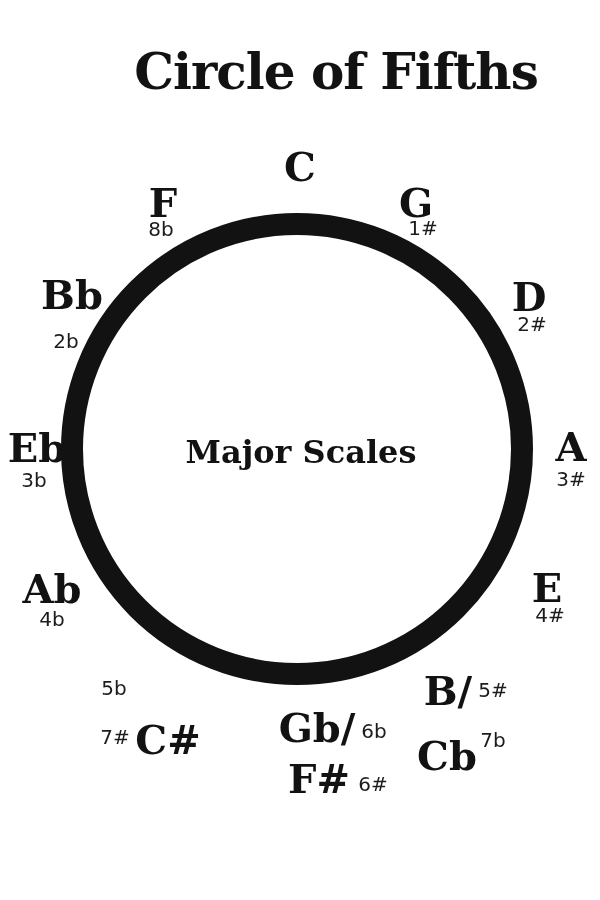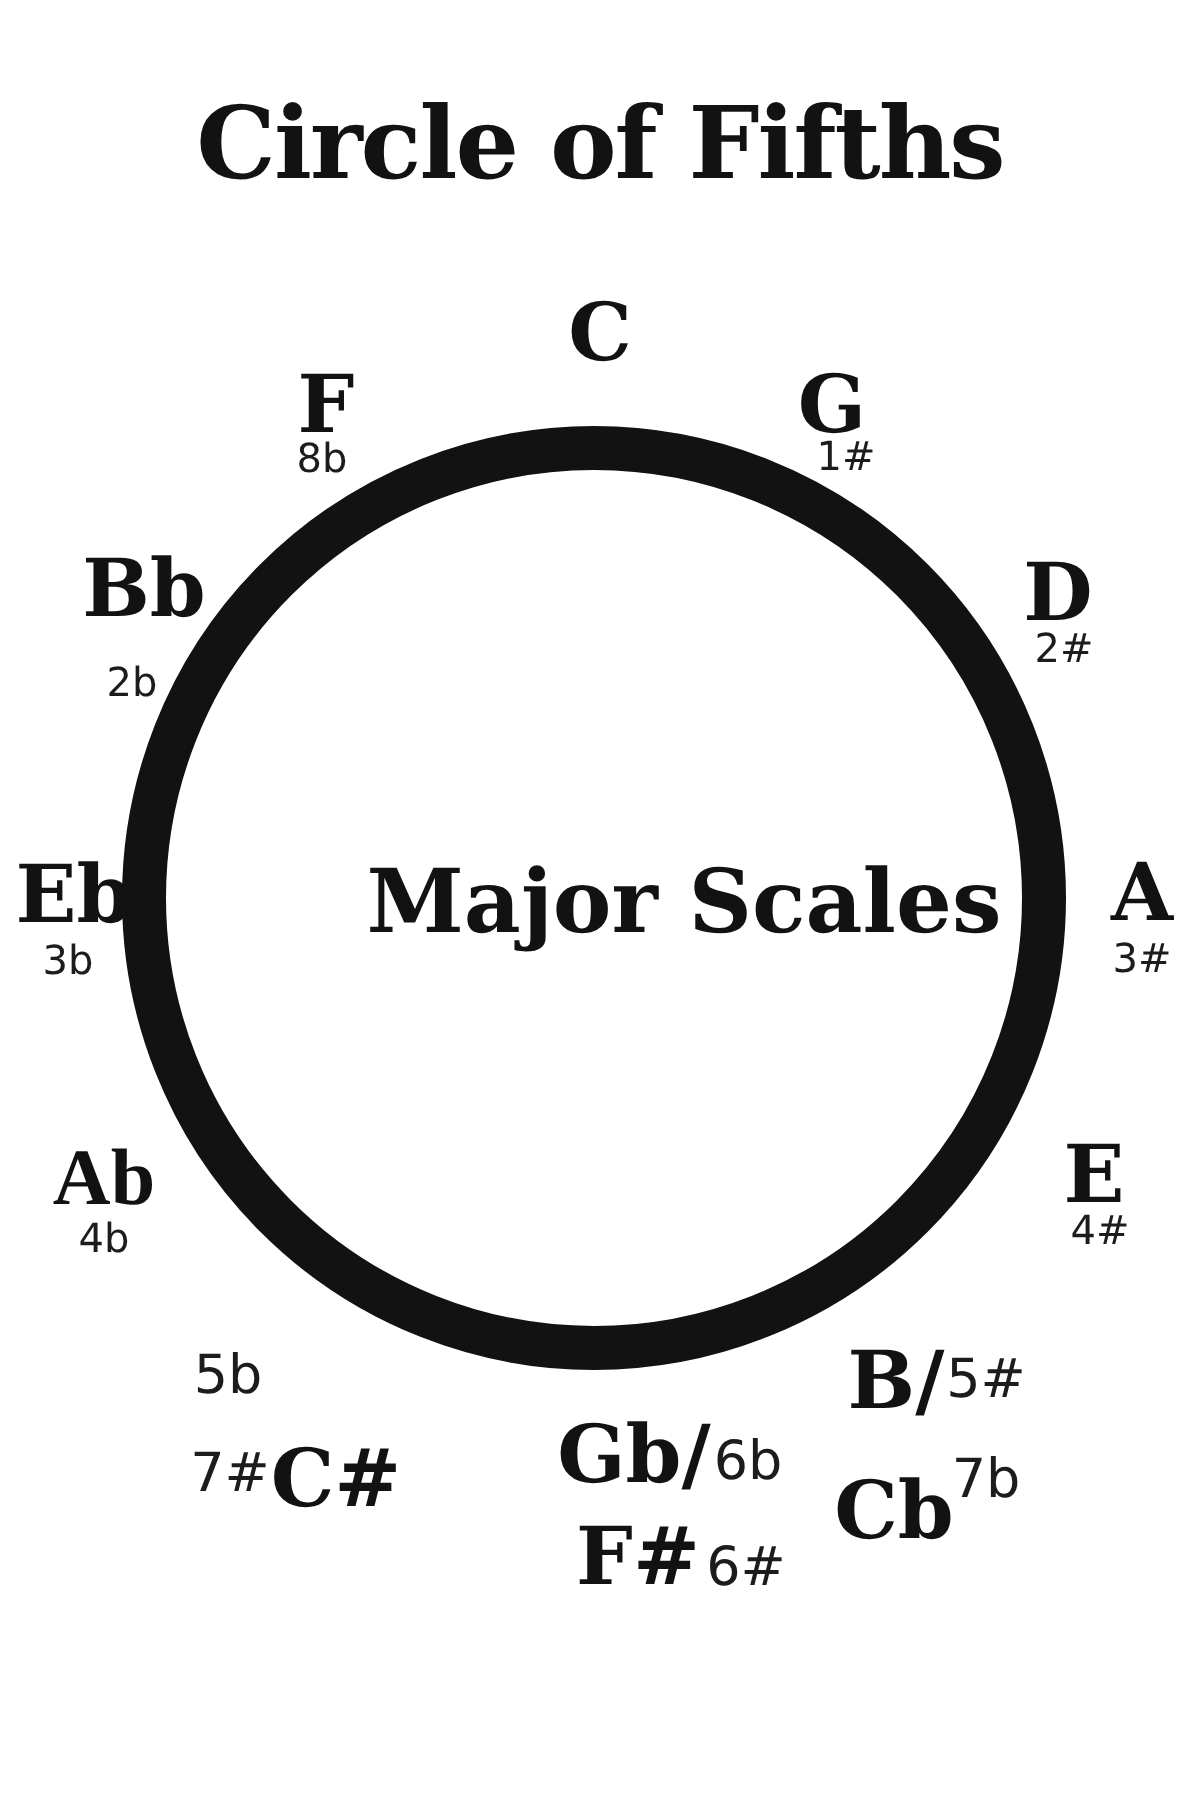--- a/index.html
+++ b/index.html
@@ -18,54 +18,54 @@
     transform: translate(-50%, -50%);
     white-space: nowrap;
     color: #121212;
     line-height: 1;
   }
   .title {
     font-size: 50px;
     font-weight: bold;
     letter-spacing: -1px;
     font-family: "DejaVu Serif", serif;
+    margin-left: 36px;
   }
   .note {
     font-size: 40px;
     font-weight: bold;
     font-family: "DejaVu Serif", serif;
   }
   .center-label {
-    font-size: 44px;
+    font-size: 32px;
     font-weight: bold;
     font-family: "DejaVu Serif", serif;
-    margin-left: 41px;
   }
   .acc {
     font-size: 20px;
     font-family: "DejaVu Sans", "Liberation Sans", sans-serif;
     color: #1c1c1c;
   }
-  .acc-lg { font-size: 27px; }
+  .acc-lg { font-size: 20px; }
 
   
   .p-title  { left: 300px; top: 72px; }
   .p-center { left: 301px; top: 452px; }
   .p-c   { left: 300px; top: 167px; }
   .p-g   { left: 416px; top: 203px; }  .p-g-acc  { left: 423px; top: 228px; }
   .p-d   { left: 529px; top: 297px; }  .p-d-acc  { left: 532px; top: 324px; }
   .p-a   { left: 571px; top: 447px; }  .p-a-acc  { left: 571px; top: 479px; }
   .p-e   { left: 547px; top: 588px; }  .p-e-acc  { left: 550px; top: 615px; }
   .p-b   { left: 448px; top: 691px; }  .p-b-acc  { left: 493px; top: 690px; }
   .p-cb  { left: 447px; top: 756px; }  .p-cb-acc { left: 493px; top: 740px; text-align: right; }
   .p-gb  { left: 317px; top: 728px; }  .p-gb-acc { left: 374px; top: 731px; }
   .p-fs  { left: 319px; top: 779px; }  .p-fs-acc { left: 373px; top: 784px; }
   .p-db  { left: 170px; top: 691px; }  .p-db-acc { left: 114px; top: 688px; }
   .p-cs  { left: 168px; top: 740px; }  .p-cs-acc { left: 115px; top: 737px; }
-  .p-ab  { left: 52px;  top: 589px; font-family: Liberation Serif, serif; }  .p-ab-acc { left: 52px;  top: 619px; }
+  .p-ab  { left: 52px;  top: 589px; }  .p-ab-acc { left: 52px;  top: 619px; }
   .p-eb  { left: 37px;  top: 448px; }  .p-eb-acc { left: 34px;  top: 480px; }
   .p-bb  { left: 72px;  top: 295px; }  .p-bb-acc { left: 66px;  top: 341px; }
   .p-f   { left: 163px; top: 203px; }  .p-f-acc  { left: 161px; top: 229px; }
 </style>
 </head>
 <body>
 
 <div class="stage">
 
   <div class="label title p-title">Circle of Fifths</div>

